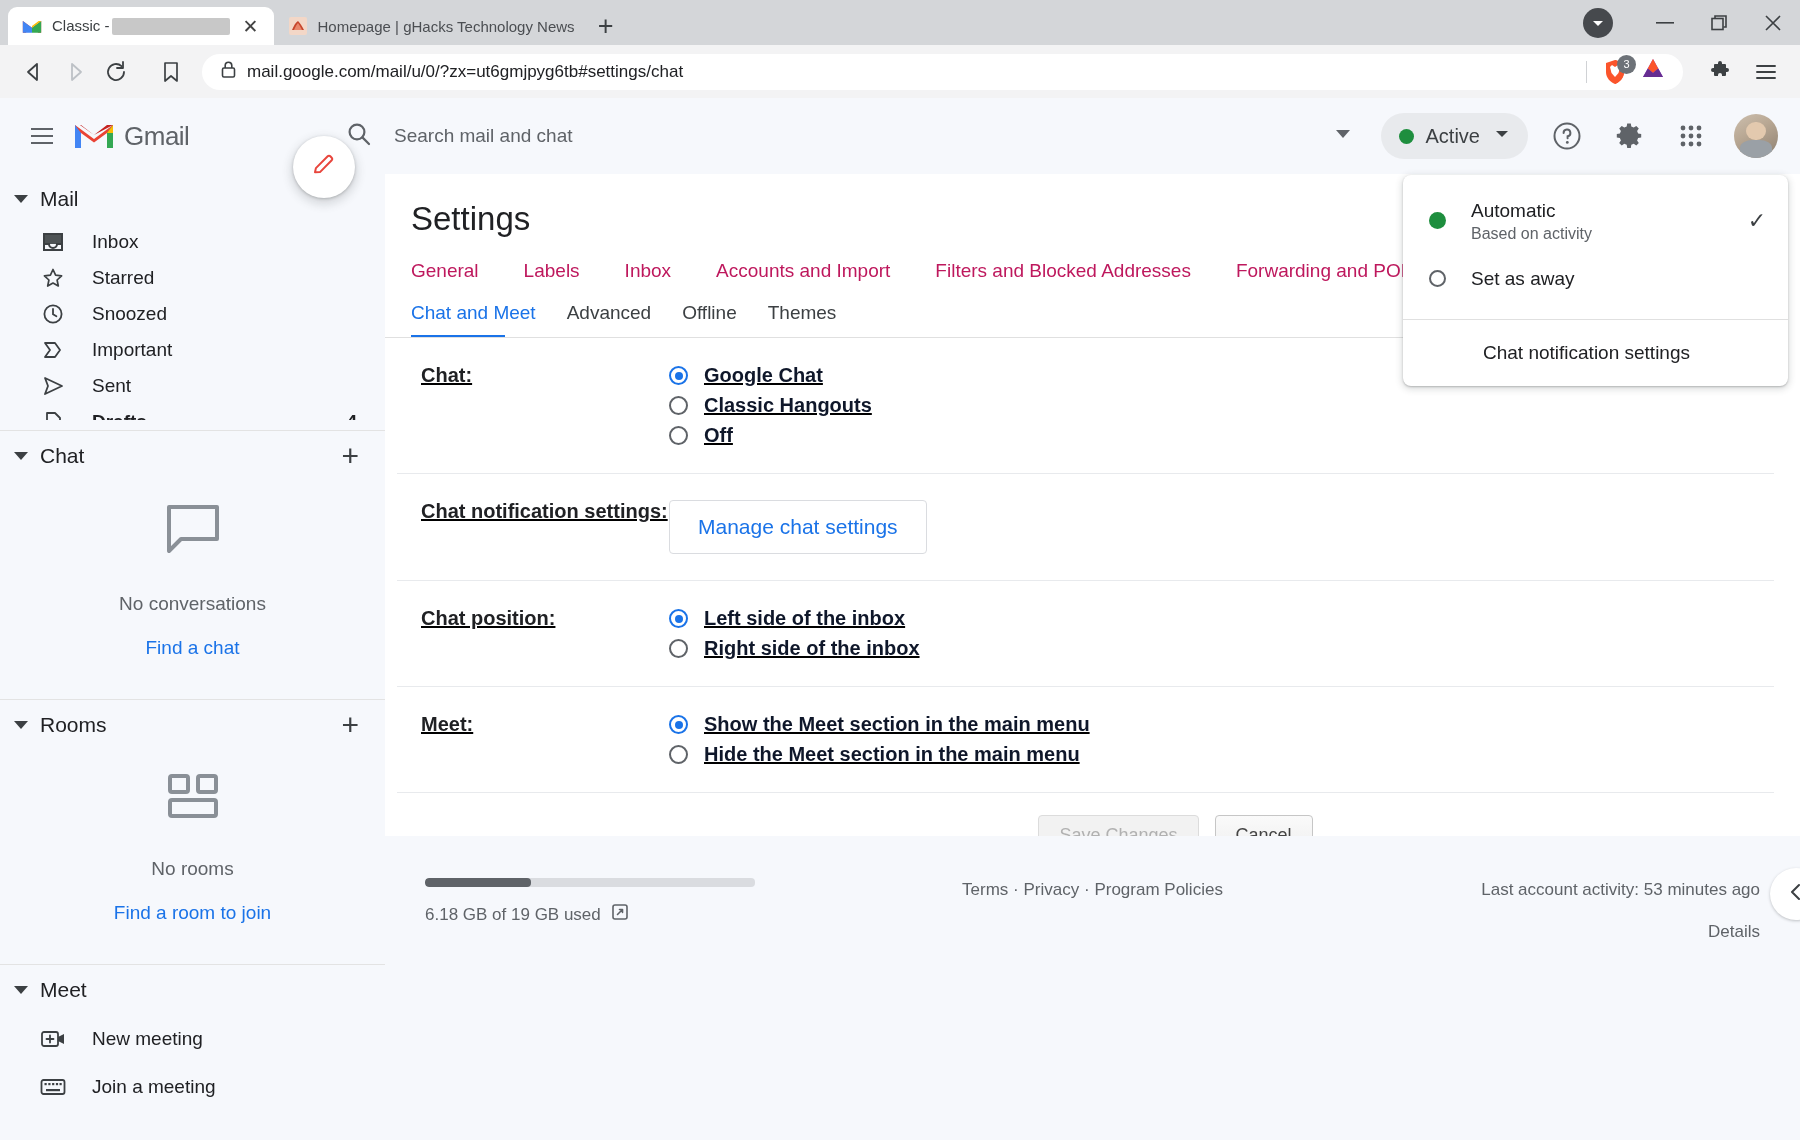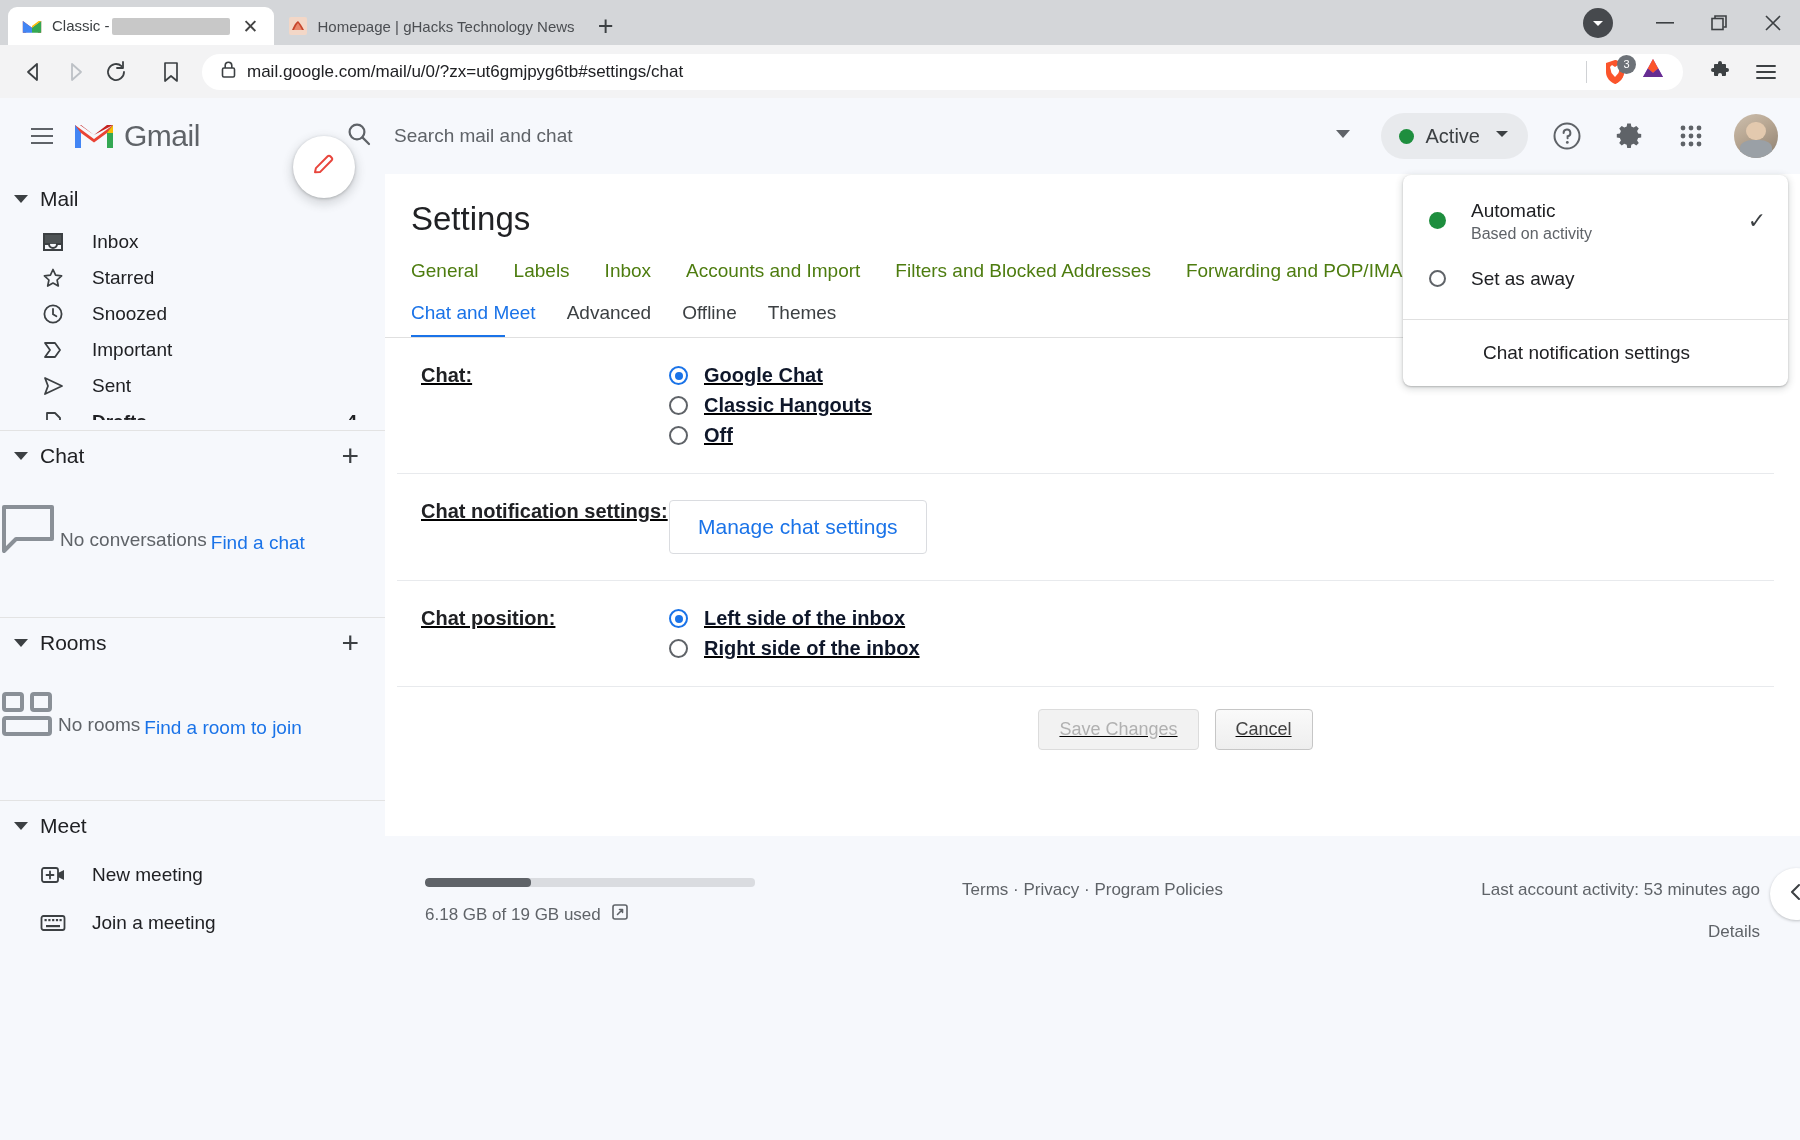--- a/index.html
+++ b/index.html
@@ -64,21 +64,21 @@
   }
   .toolbar-right { display: flex; align-items: center; gap: 6px; margin-left: 6px; }
 
   
   .gmail { height: calc(1140px - 98px); display: flex; flex-direction: column; background: #f6f8fc; position: relative; }
 
   .gmail-header { height: 76px; display: flex; align-items: center; padding: 0 22px 0 18px; gap: 0; position: relative; z-index: 5; }
   .hamburger { width: 48px; height: 48px; display: flex; align-items: center; justify-content: center; flex-direction: column; gap: 5px; }
   .hb-line { width: 22px; height: 2px; background: #5f6368; }
   .brand { display: flex; align-items: center; gap: 8px; margin-left: 6px; width: 196px; }
-  .brand-name { font-size: 30px; color: #5f6368; letter-spacing: -0.5px; }
+  .brand-name { font-size: 26px; color: #5f6368; letter-spacing: -0.5px; }
 
   .searchbar {
     flex: 0 1 1040px; height: 50px; background: #eaf1fb00; display: flex; align-items: center;
     gap: 22px; padding: 0 16px; border-radius: 8px; margin-left: 62px;
   }
   .search-placeholder { flex: 1 1 auto; font-size: 19px; color: #5f6368; }
 
   .header-actions { margin-left: auto; display: flex; align-items: center; gap: 16px; position: relative; }
 
   .status-chip {
@@ -128,33 +128,33 @@
   }
   .sb-section-head { display: flex; align-items: center; height: 50px; padding: 0 26px 0 14px; gap: 12px; }
   .caret { width: 0; height: 0; border-left: 7px solid transparent; border-right: 7px solid transparent; border-top: 8px solid #3c4043; }
   .sb-section-title { font-size: 21px; color: #202124; }
   .sb-plus { margin-left: auto; font-size: 30px; color: #3c4043; line-height: 1; font-weight: 300; }
   .sb-item { display: flex; align-items: center; height: 36px; padding-left: 40px; gap: 26px; color: #202124; }
   .sb-ico { width: 26px; flex: 0 0 26px; display: flex; align-items: center; justify-content: center; color: #5f6368; }
   .sb-label { font-size: 19px; }
   .mail-list { position: relative; height: 196px; overflow: hidden; }
   .sb-divider { height: 1px; background: #e3e3e3; margin: 10px 0 0 0; }
-  .empty-block { display: flex; flex-direction: row; align-items: center; padding: 22px 0 30px; gap: 4px; }
+  .empty-block { display: flex; flex-direction: column; align-items: center; padding: 22px 0 30px; gap: 16px; }
   .empty-ico { margin-bottom: 18px; }
   .empty-title { font-size: 19px; color: #5f6368; }
   .empty-link { font-size: 19px; color: #1a73e8; margin-top: 6px; }
 
   
   .main { flex: 1 1 auto; min-width: 0; display: flex; flex-direction: column; }
   .settings-card {
     background: #fff; flex: 0 0 auto; border-radius: 0; margin: 0; position: relative;
     height: 662px; overflow: hidden;
   }
   .settings-title { font-size: 33px; color: #202124; font-weight: 400; padding: 26px 0 0 26px; }
-  .tabs-row1 { display: flex; gap: 4px; padding: 22px 16px 0 26px; font-size: 19px; color: #4d7c0f; }
+  .tabs-row1 { display: flex; gap: 14px; padding: 22px 16px 0 26px; font-size: 19px; color: #be185d; }
   .tabs-row1 span, .tabs-row2 span { margin-right: 31px; white-space: nowrap; }
   .tabs-row2 { display: flex; padding: 20px 0 0 26px; font-size: 19px; color: #3c4043; position: relative; }
   .tab-active { color: #1a73e8; position: relative; padding-bottom: 14px; }
   .tab-active::after { content: ""; position: absolute; left: 0; right: 31px; bottom: 0; height: 3px; background: #1a73e8; }
   .tabs-underline { position: absolute; left: 0; right: 0; height: 1px; background: #e0e0e0; }
 
   .form { padding: 0 26px 0 12px; text-decoration: underline; }
   .form-row { display: flex; align-items: flex-start; border-bottom: 1px solid #e8eaed; padding: 26px 0 26px 0; }
   .form-row:last-of-type { border-bottom: 1px solid #e8eaed; }
   .form-label { width: 272px; flex: 0 0 272px; padding-left: 24px; font-size: 20px; font-weight: bold; color: #202124; }
@@ -623,20 +623,33 @@
                 <span class="radio checked"></span>
                 <span class="radio-text">Left side of the inbox</span>
               </div>
               <div class="radio-line">
                 <span class="radio"></span>
                 <span class="radio-text">Right side of the inbox</span>
               </div>
             </div>
           </div>
 
+          <div class="form-row">
+            <div class="form-label">Meet:</div>
+            <div class="form-ctrl">
+              <div class="radio-line">
+                <span class="radio checked"></span>
+                <span class="radio-text">Show the Meet section in the main menu</span>
+              </div>
+              <div class="radio-line">
+                <span class="radio"></span>
+                <span class="radio-text">Hide the Meet section in the main menu</span>
+              </div>
+            </div>
+          </div>
 
           <div class="buttons-row">
             <span class="btn disabled">Save Changes</span>
             <span class="btn">Cancel</span>
           </div>
         </div>
 
         <span class="right-scroll-mark"></span>
         <span class="right-caret-partial">
           <svg width="24" height="24" viewBox="0 0 24 24">

